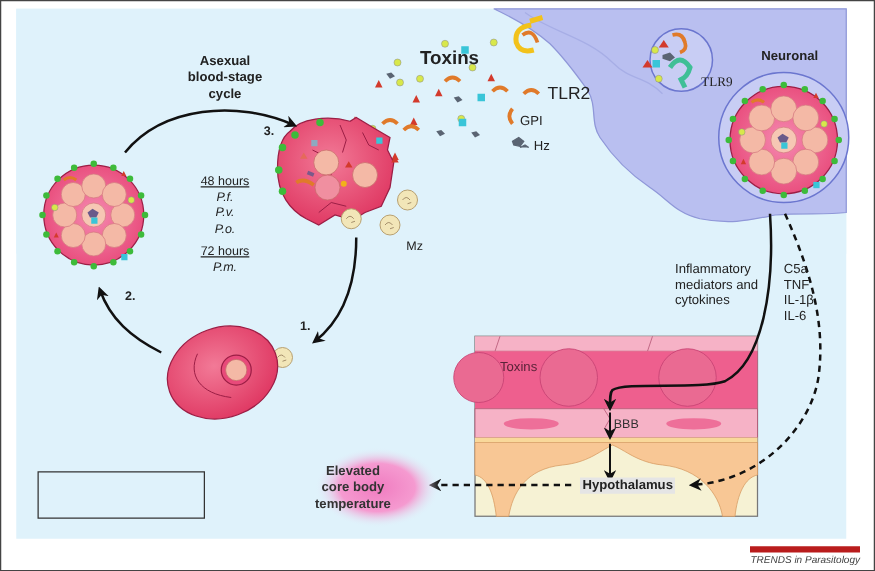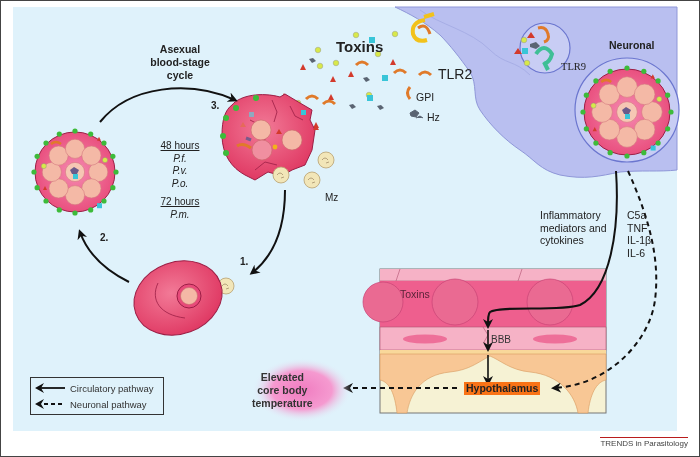--- a/index.html
+++ b/index.html
@@ -7,21 +7,21 @@
   .frame{position:absolute;left:0;top:0;width:698px;height:455px;border:1px solid #444;background:#fff;}
   svg#diagram{position:absolute;left:0;top:0;width:700px;height:457px;}
   .lbl{position:absolute;color:#222;font-size:11px;line-height:13px;white-space:nowrap;}
   .bold{font-weight:bold;}
   .center{text-align:center;}
   .ital{font-style:italic;}
   .ul{text-decoration:underline;}
   .legend{position:absolute;left:30px;top:377px;width:132px;height:36px;border:1.5px solid #333;background:#dff2fb;}
   .legend .row{position:absolute;left:4px;height:14px;display:flex;align-items:center;font-size:9.5px;color:#333;}
   .legend .row svg{width:32px;height:10px;margin-right:3px;}
-  .credit{position:absolute;right:12px;top:437px;font-size:8px;color:#444;border-top:1px solid #b91c1c;padding-top:1px;}
+  .credit{position:absolute;right:12px;top:437px;font-size:8px;font-style:italic;color:#444;border-top:5px solid #b91c1c;padding-top:1px;}
   .temp{position:absolute;left:252px;top:360px;width:100px;height:60px;display:flex;align-items:center;justify-content:flex-start;text-align:center;font-weight:bold;font-size:10.5px;line-height:13px;color:#333;}
 </style>
 </head>
 <body>
 
 <div class="frame"></div>
 
 <svg id="diagram" viewBox="0 0 700 457">
   <defs>
     <marker id="ah" markerWidth="10" markerHeight="10" refX="7" refY="5" orient="auto" markerUnits="userSpaceOnUse">
@@ -277,40 +277,26 @@
 </div>
 <div class="lbl" style="left:627px;top:209px;font-size:10.5px;line-height:12.5px;">
   <div>C5a</div>
   <div>TNF</div>
   <div>IL-1β</div>
   <div>IL-6</div>
 </div>
 
 <div class="lbl" style="left:400px;top:288px;font-size:10.5px;color:#5a2338;">Toxins</div>
 <div class="lbl" style="left:491px;top:333px;font-size:10px;color:#333;">BBB</div>
-<div class="lbl bold" style="left:464px;top:382px;font-size:10.5px;background:#f97316;padding:0 2px;">Hypothalamus</div>
+<div class="lbl bold" style="left:464px;top:382px;font-size:10.5px;background:#e5e5e5;padding:0 2px;">Hypothalamus</div>
 
 <div class="temp">
   <div>
     <div>Elevated</div>
     <div>core body</div>
     <div>temperature</div>
   </div>
 </div>
 
 <div class="legend">
-  <div class="row" style="top:3px;">
-    <svg viewBox="0 0 32 10">
-        <path d="M2,5 L30,5" stroke="#111" stroke-width="1.8"></path>
-        <path d="M0,5 L9,0 L6,5 L9,10 z" fill="#111"></path>
-      </svg>
-    <span>Circulatory pathway</span>
-  </div>
-  <div class="row" style="top:19px;">
-    <svg viewBox="0 0 32 10">
-        <path d="M2,5 L30,5" stroke="#111" stroke-width="1.8" stroke-dasharray="4,3"></path>
-        <path d="M0,5 L9,0 L6,5 L9,10 z" fill="#111"></path>
-      </svg>
-    <span>Neuronal pathway</span>
-  </div>
 </div>
 
 <div class="credit">TRENDS in Parasitology</div>
 
 </body></html>

